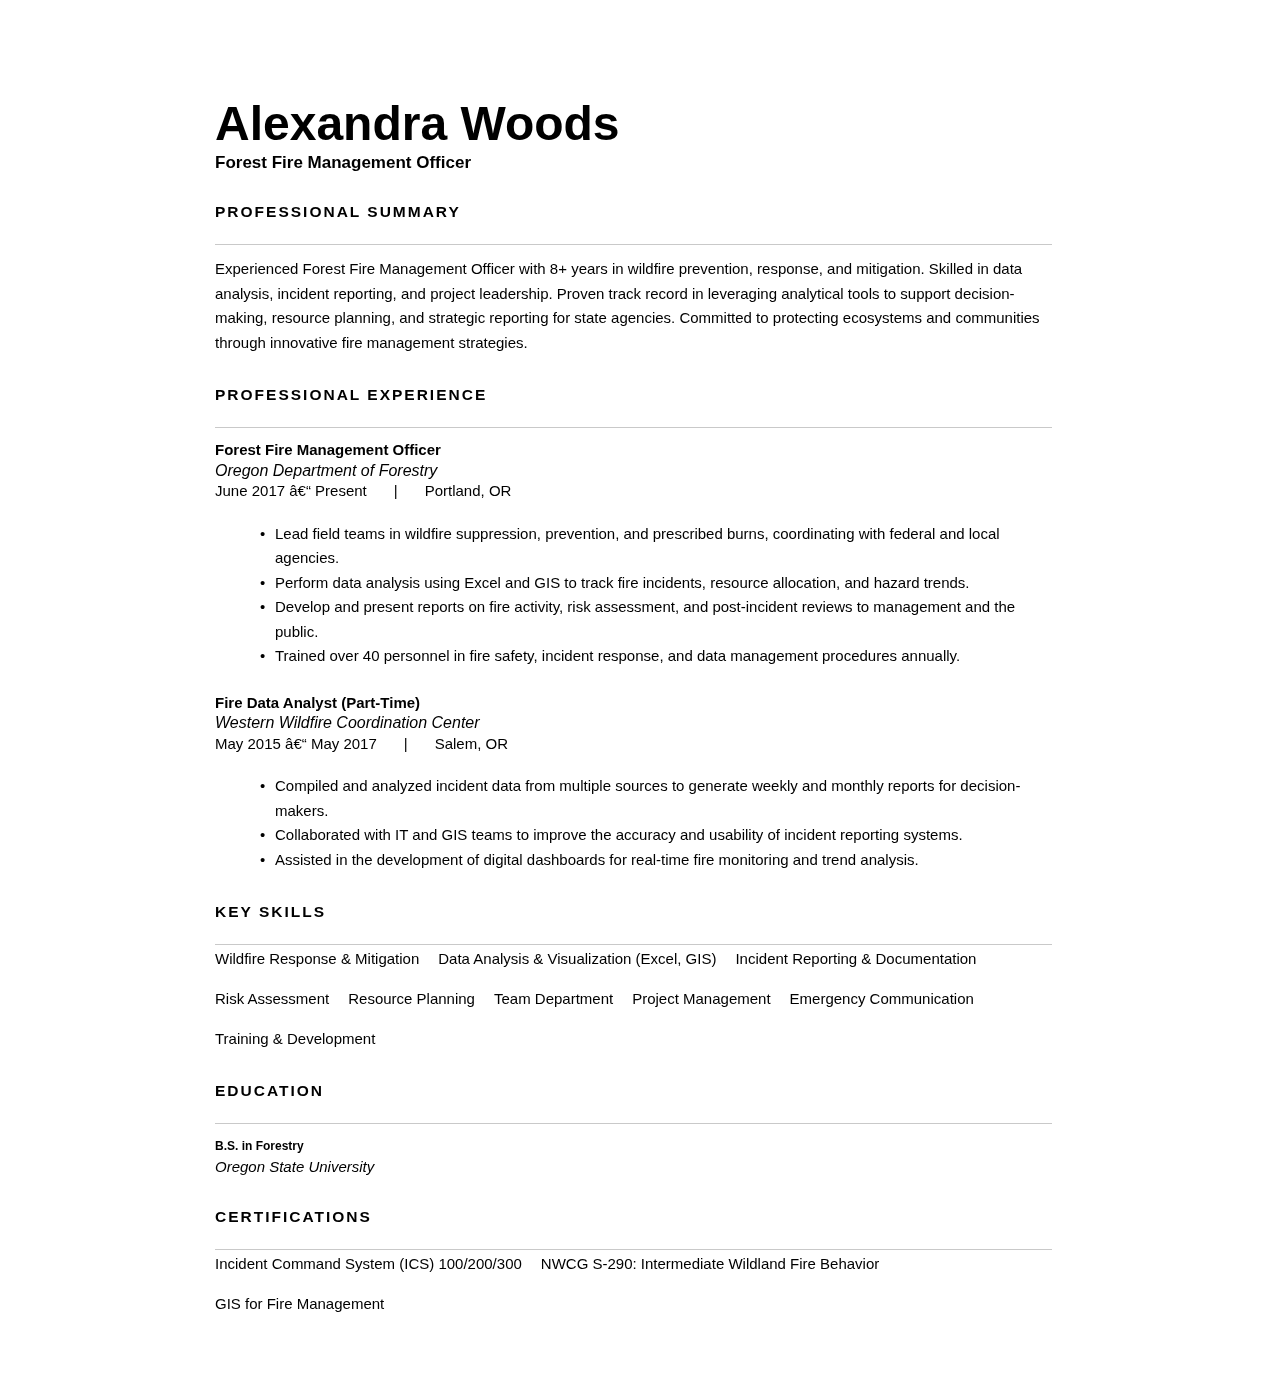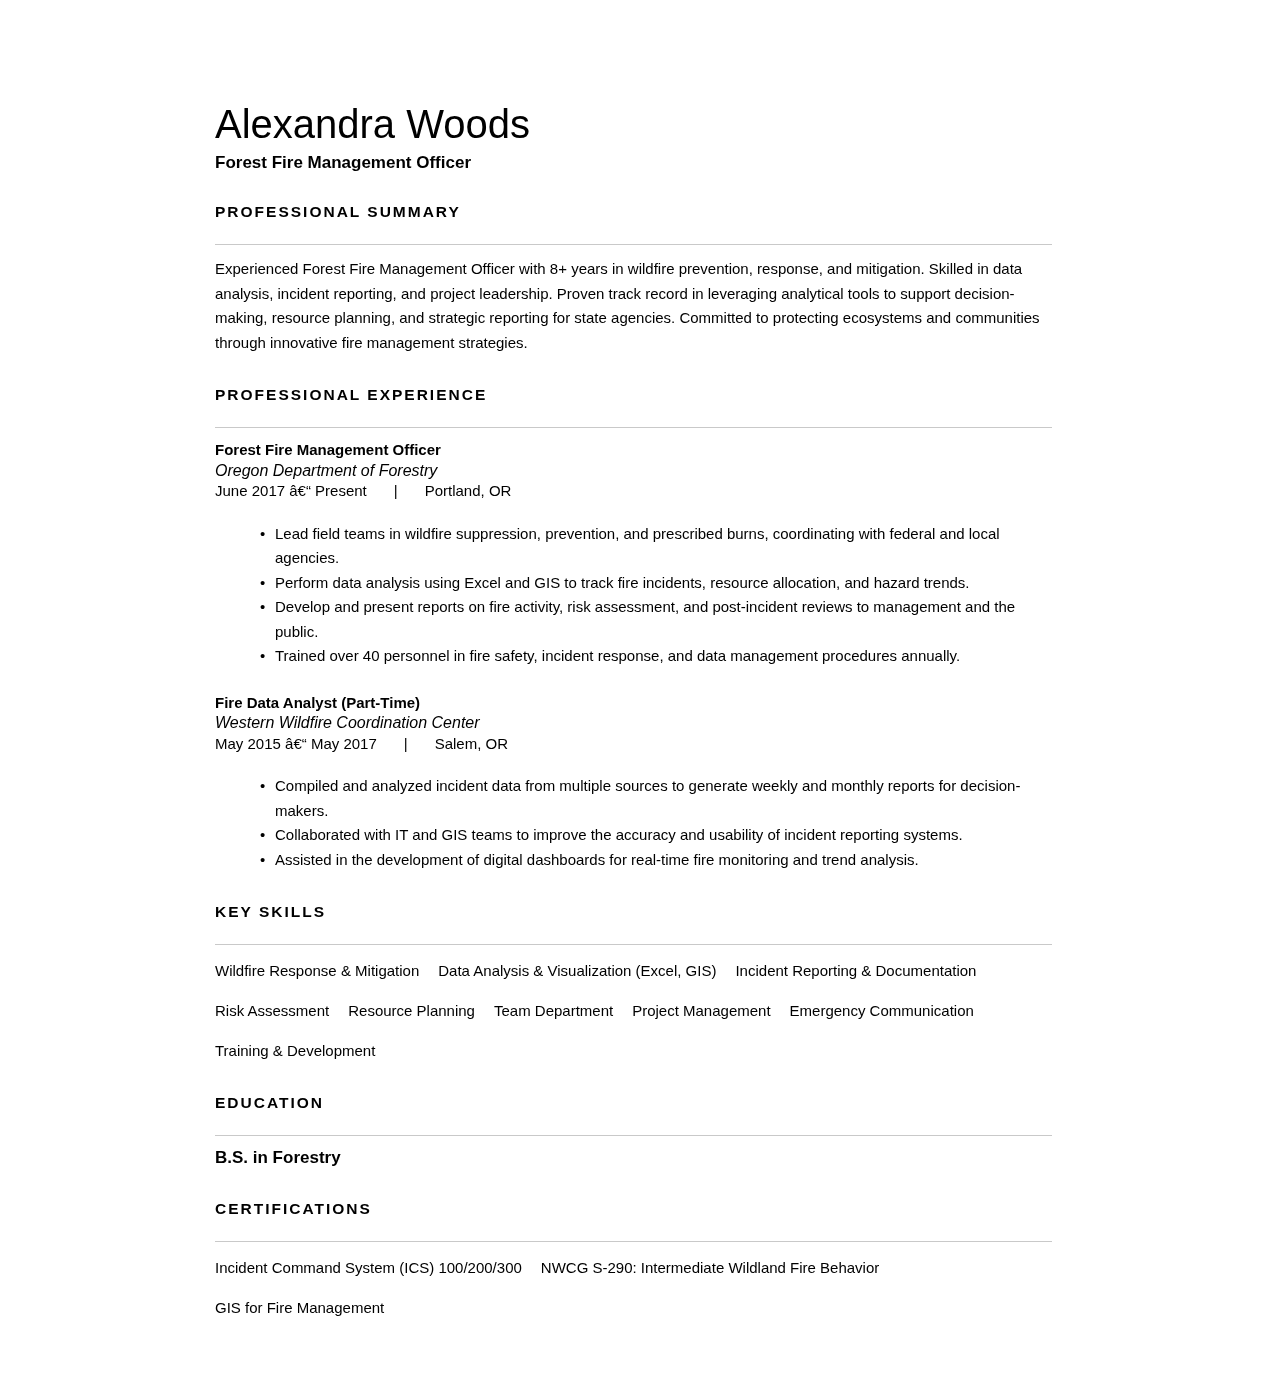--- a/index.html
+++ b/index.html
@@ -19,23 +19,23 @@
   .content {
     position: absolute;
     left: 215px;
     top: 106px;
     width: 837px;
   }
 
   
   .name {
     margin: 0;
-    font-size: 40px;
+    font-size: 48px;
     line-height: 36px;
-    font-weight: normal;
+    font-weight: bold;
   }
   .job-subtitle {
     margin-top: 11px;
     font-size: 17px;
     line-height: 19px;
     font-weight: bold;
   }
   .contact-block {
     margin-top: 13px;
     font-size: 15px;
@@ -102,27 +102,27 @@
     left: -15px;
     top: 0;
   }
 
   
   .inline-list {
     display: flex;
     flex-wrap: wrap;
     column-gap: 19px;
     row-gap: 16px;
-    margin-top: 14px;
+    margin-top: 2px;
     line-height: 24px;
   }
 
   
   .edu-degree {
-    font-size: 17px;
+    font-size: 12px;
     line-height: 20.5px;
     font-weight: bold;
   }
   .edu-school {
     font-size: 15px;
     line-height: 20.5px;
     font-style: italic;
   }
   .edu-dates {
     font-size: 15px;
@@ -195,20 +195,21 @@
         <span>Project Management</span>
         <span>Emergency Communication</span>
         <span>Training &amp; Development</span>
       </div>
     </div>
 
     <div class="section">
       <h2 class="sec-head">EDUCATION</h2>
       <div class="sec-body">
         <div class="edu-degree">B.S. in Forestry</div>
+        <div class="edu-school">Oregon State University</div>
       </div>
     </div>
 
     <div class="section">
       <h2 class="sec-head">CERTIFICATIONS</h2>
       <div class="sec-body inline-list">
         <span>Incident Command System (ICS) 100/200/300</span>
         <span>NWCG S-290: Intermediate Wildland Fire Behavior</span>
         <span>GIS for Fire Management</span>
       </div>

